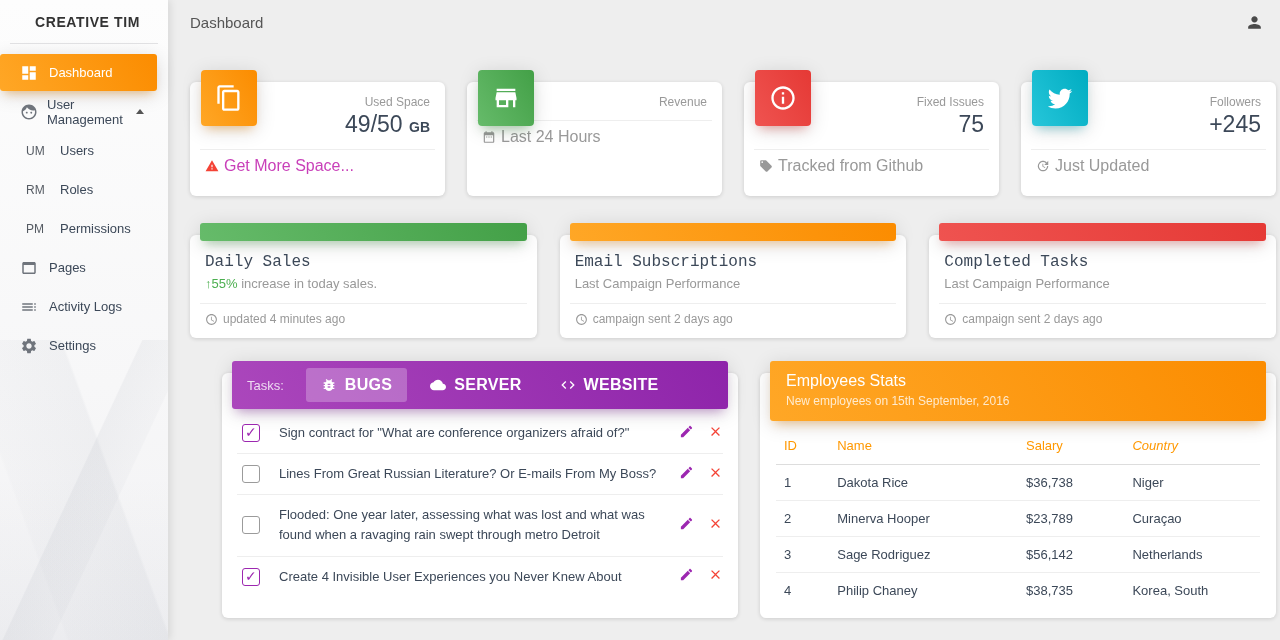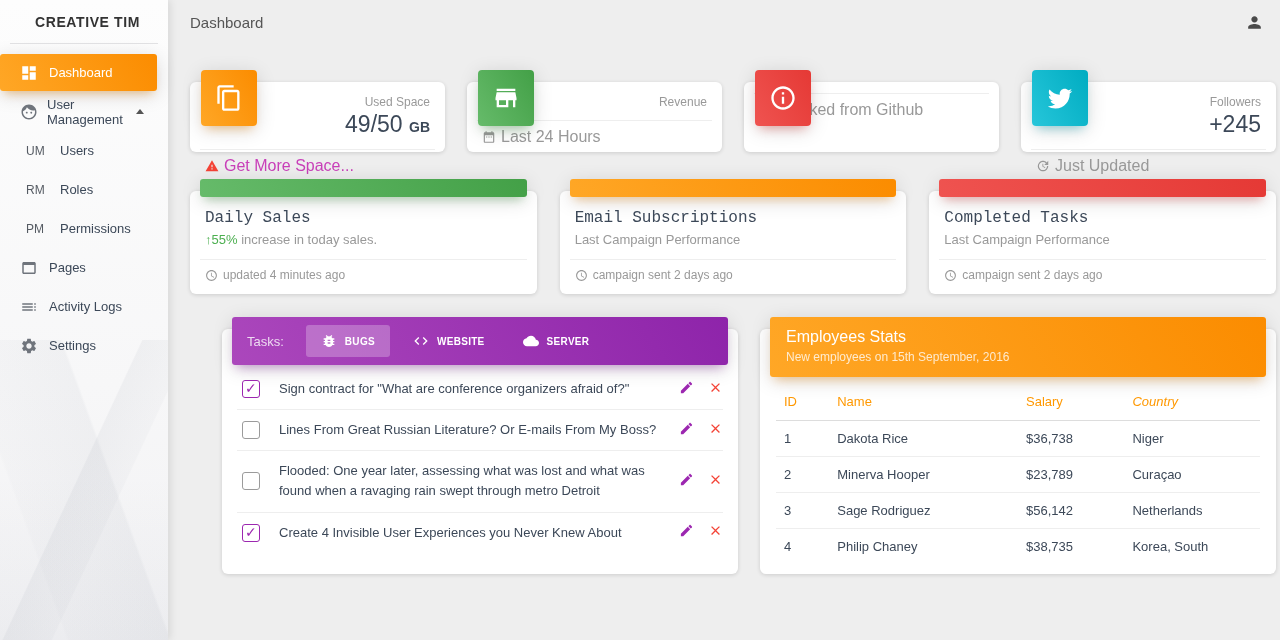--- a/index.html
+++ b/index.html
@@ -40,21 +40,21 @@
 
   .content { padding:0 4px 0 22px; }
   .row1 { display:grid; grid-template-columns:repeat(4,1fr); gap:22px; margin-top:26px; }
   .row2 { display:grid; grid-template-columns:repeat(3,1fr); gap:23px; margin-top:27px; }
   .row3 { display:grid; grid-template-columns:1fr 1fr; gap:22px; margin-top:23px;padding-left:32px; }
 
   .card { position:relative; margin-top:12px; background:#fff; border-radius:6px;
     box-shadow:0 1px 4px 0 rgba(0,0,0,.14); }
 
   
-  .stat-card { height:70px; }
+  .stat-card { height:114px; }
   .stat-icon { position:absolute; top:-12px; left:11px; width:56px; height:56px;
     border-radius:4px; display:flex; align-items:center; justify-content:center; }
   .stat-icon svg { width:28px; height:28px; fill:#fff; }
   .stat-body { padding:10px 15px 0; text-align:right; }
   .stat-category { font-size:12px; color:#999; padding-top:3px; }
   .stat-value { font-size:23px; color:#3c4858; margin-top:2px; }
   .stat-value .suffix { font-size:14px; font-weight:bold; }
   .stat-divider { margin:11px 10px 0; border-top:1px solid #eee; }
   .stat-footer { display:flex; align-items:center; gap:5px; padding:7px 15px 0; font-size:16px; color:#999; }
   .stat-footer svg { width:14px; height:14px; fill:#999; }
@@ -70,21 +70,21 @@
   .chart-divider { margin:12px 10px 0; border-top:1px solid #eee; }
   .chart-footer { display:flex; align-items:center; gap:5px; padding:8px 15px 12px; font-size:12px; color:#999; }
   .chart-footer svg { width:13px; height:13px; fill:#999; }
 
   
   .tasks-card { min-height:238px; }
   .tasks-header { margin:-12px 10px 0; height:48px; border-radius:3px;
     display:flex; align-items:center; padding:0 15px; }
   .tasks-label { font-size:13px; color:rgba(255,255,255,.8); margin-right:22px; }
   .tab { display:flex; align-items:center; gap:8px; padding:8px 15px; margin-right:8px;
-    border-radius:3px; color:#fff; font-size:10px; font-weight:bold; letter-spacing:.3px; cursor:pointer; }
+    border-radius:3px; color:#fff; font-size:16px; font-weight:bold; letter-spacing:.3px; cursor:pointer; }
   .tab svg { width:16px; height:16px; fill:#fff; }
   .tab.active { background:rgba(255,255,255,.25); }
   .task-list { padding:4px 15px 12px; }
   .task-row { display:flex; align-items:center; padding:10px 0; border-bottom:1px solid #eee; }
   .task-row:last-child { border-bottom:none; }
   .checkbox { flex:0 0 18px; width:18px; height:18px; border:1px solid #9b9b9b; border-radius:3px;
     margin:0 19px 0 5px; cursor:pointer; position:relative; background:#fff; }
   .checkbox.checked { border-color:#9c27b0; }
   .checkbox.checked::after { content:"✓"; position:absolute; left:2px; top:-1px;
     font-size:14px; color:#9c27b0; font-weight:bold; }
@@ -281,20 +281,24 @@
             </svg>
           <span>Last 24 Hours</span>
         </div>
       </div>
       <div class="card stat-card">
         <div class="stat-icon" style="background: linear-gradient(60deg, rgb(239, 83, 80), rgb(229, 57, 53)); box-shadow: rgba(0, 0, 0, 0.14) 0px 4px 20px, rgba(229, 57, 53, 0.4) 0px 7px 10px -5px;">
             <svg>
               <use href="#i-info"></use>
             </svg>
           </div>
+        <div class="stat-body">
+          <div class="stat-category">Fixed Issues</div>
+          <div class="stat-value"><span>75</span></div>
+        </div>
         <div class="stat-divider"></div>
         <div class="stat-footer">
           <svg>
               <use href="#i-tag"></use>
             </svg>
           <span>Tracked from Github</span>
         </div>
       </div>
       <div class="card stat-card">
         <div class="stat-icon" style="background: linear-gradient(60deg, rgb(38, 198, 218), rgb(0, 172, 193)); box-shadow: rgba(0, 0, 0, 0.14) 0px 4px 20px, rgba(0, 172, 193, 0.4) 0px 7px 10px -5px;">
@@ -367,29 +371,29 @@
         <div class="tasks-header" style="background: linear-gradient(60deg, rgb(171, 71, 188), rgb(142, 36, 170)); box-shadow: rgba(0, 0, 0, 0.14) 0px 4px 20px, rgba(142, 36, 170, 0.4) 0px 7px 10px -5px;">
           <span class="tasks-label">Tasks:</span>
           <span class="tab active">
             <svg>
                 <use href="#i-bug"></use>
               </svg>
               <span>BUGS</span>
           </span>
           <span class="tab">
             <svg>
+                <use href="#i-cloud"></use>
+              </svg>
+              <span>SERVER</span>
+          </span>
+          <span class="tab">
+            <svg>
                 <use href="#i-code"></use>
               </svg>
               <span>WEBSITE</span>
-          </span>
-          <span class="tab">
-            <svg>
-                <use href="#i-cloud"></use>
-              </svg>
-              <span>SERVER</span>
           </span>
         </div>
         <div class="task-list">
           <div class="task-row">
             <span class="checkbox checked"></span>
             <span class="task-text">Sign contract for "What are conference organizers afraid of?"</span>
             <span class="task-actions">
               <span class="icon-edit"><svg>
                     <use href="#i-edit"></use>
                   </svg></span>

